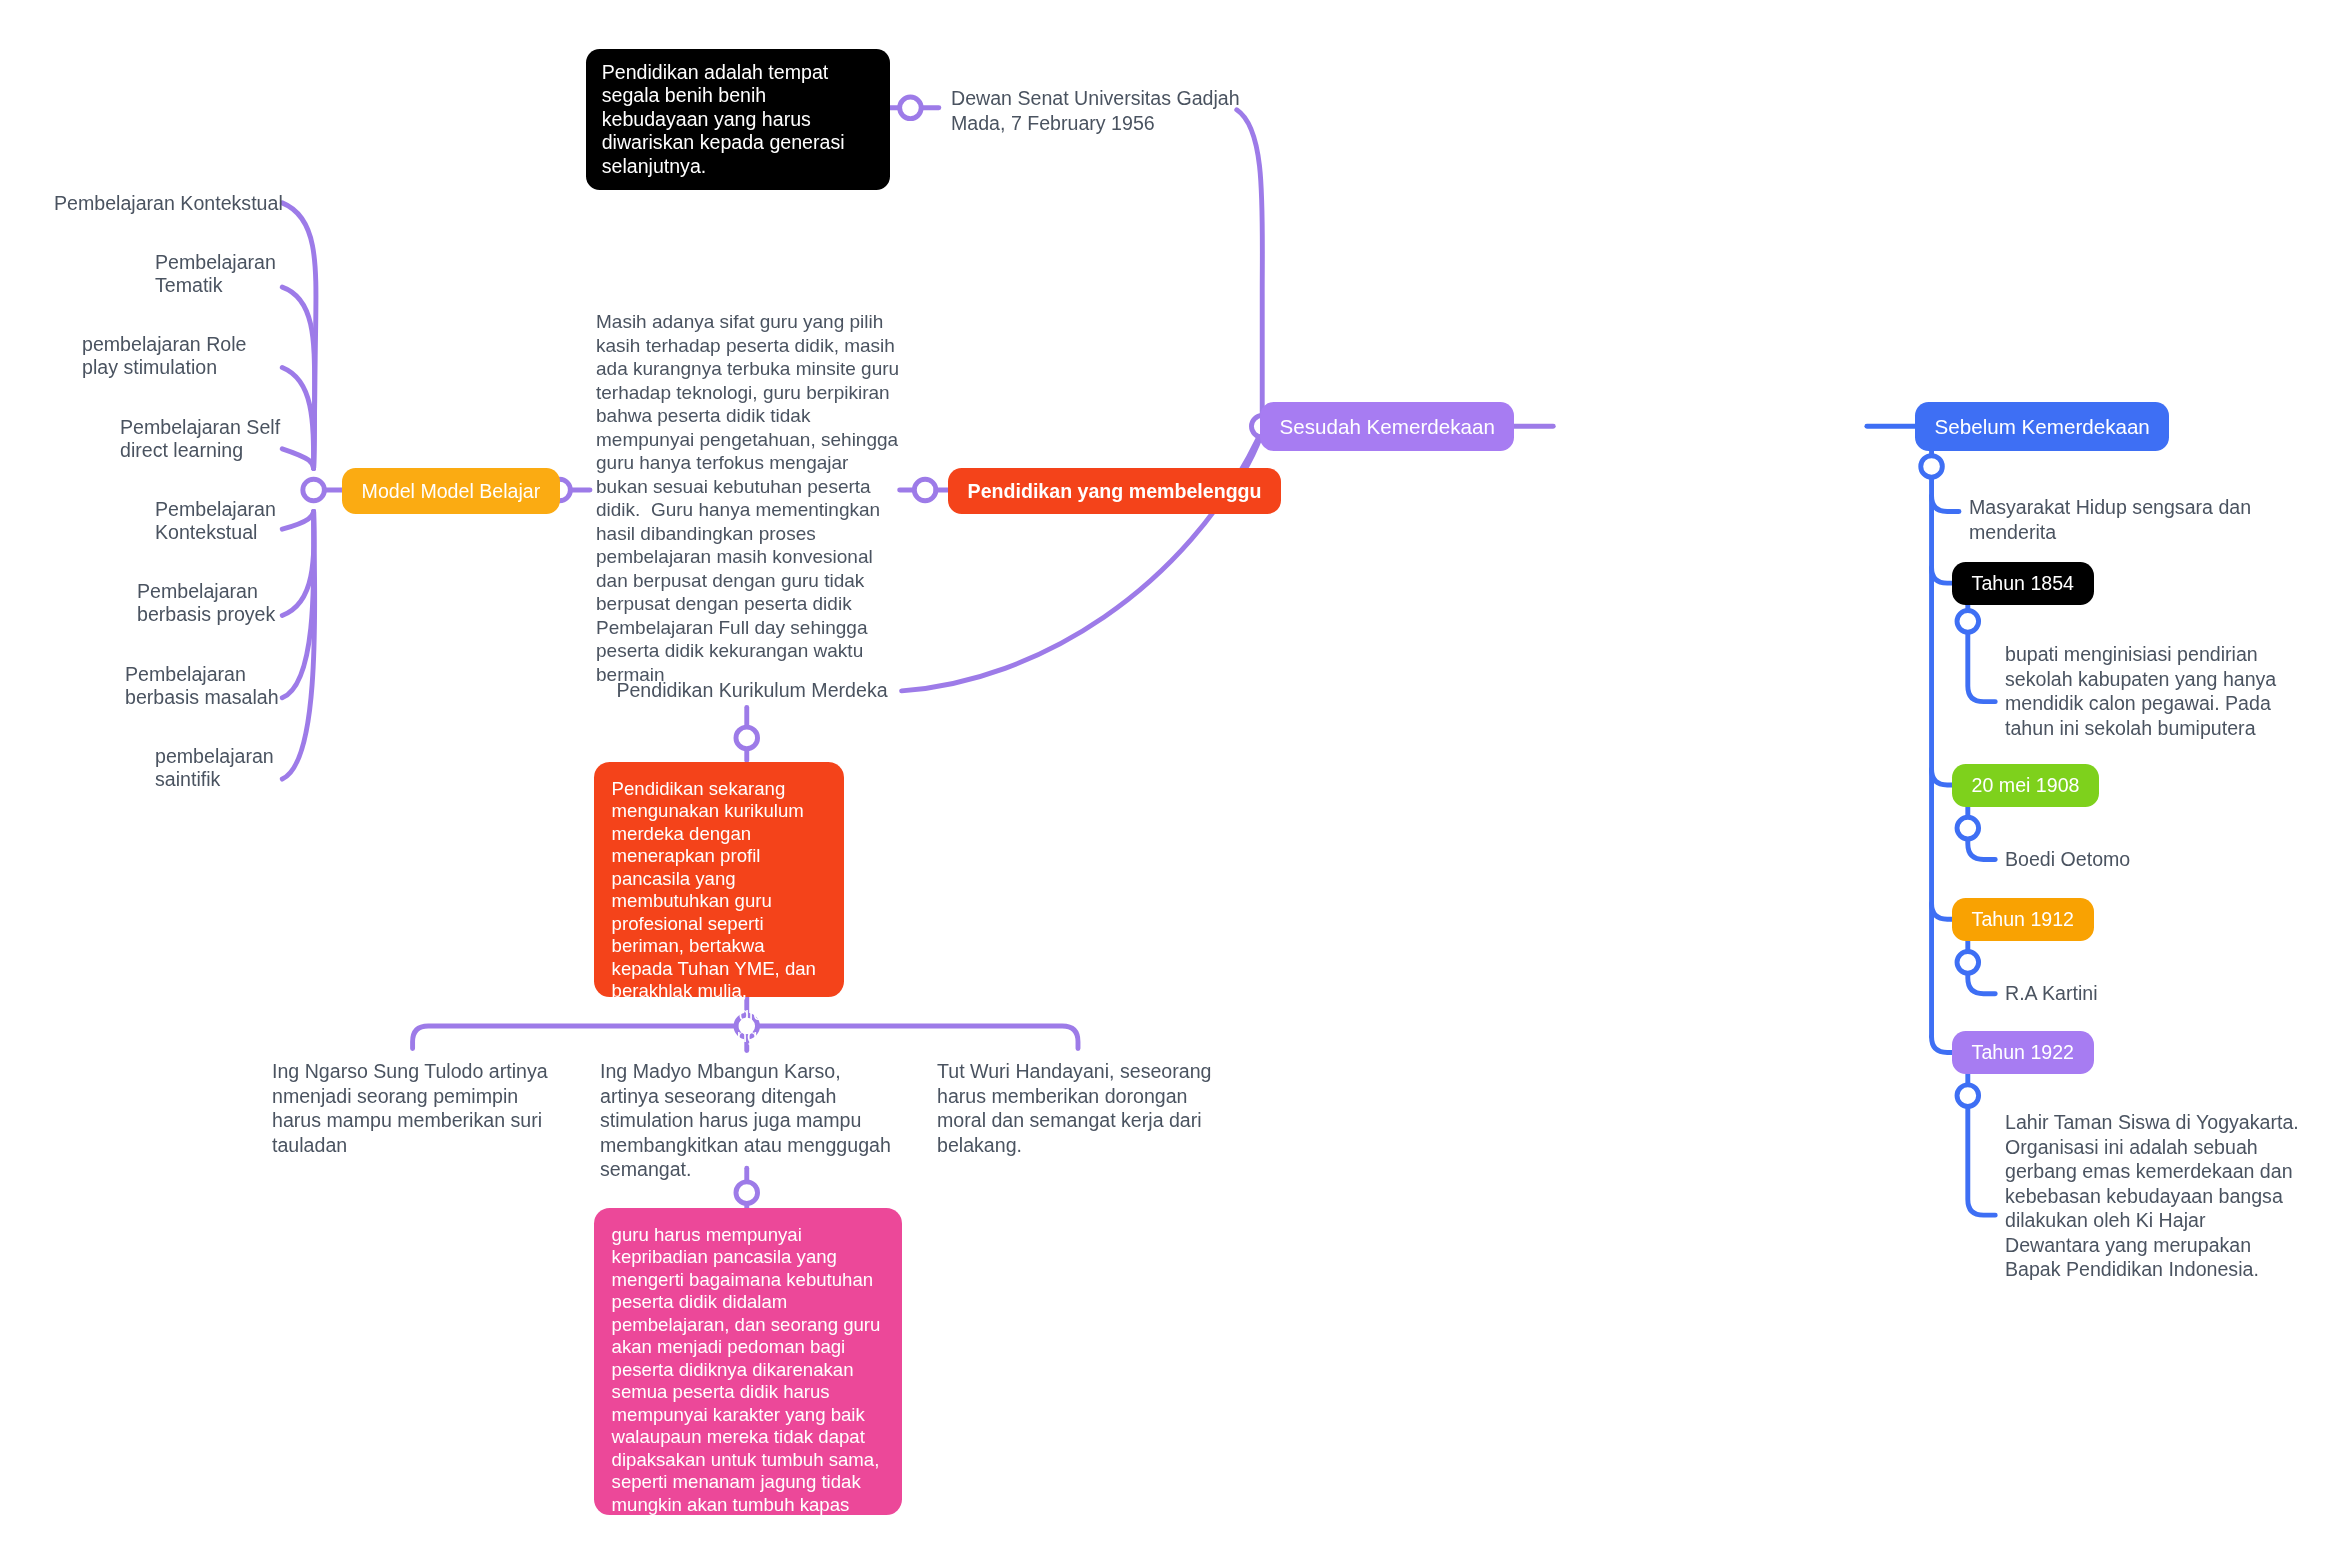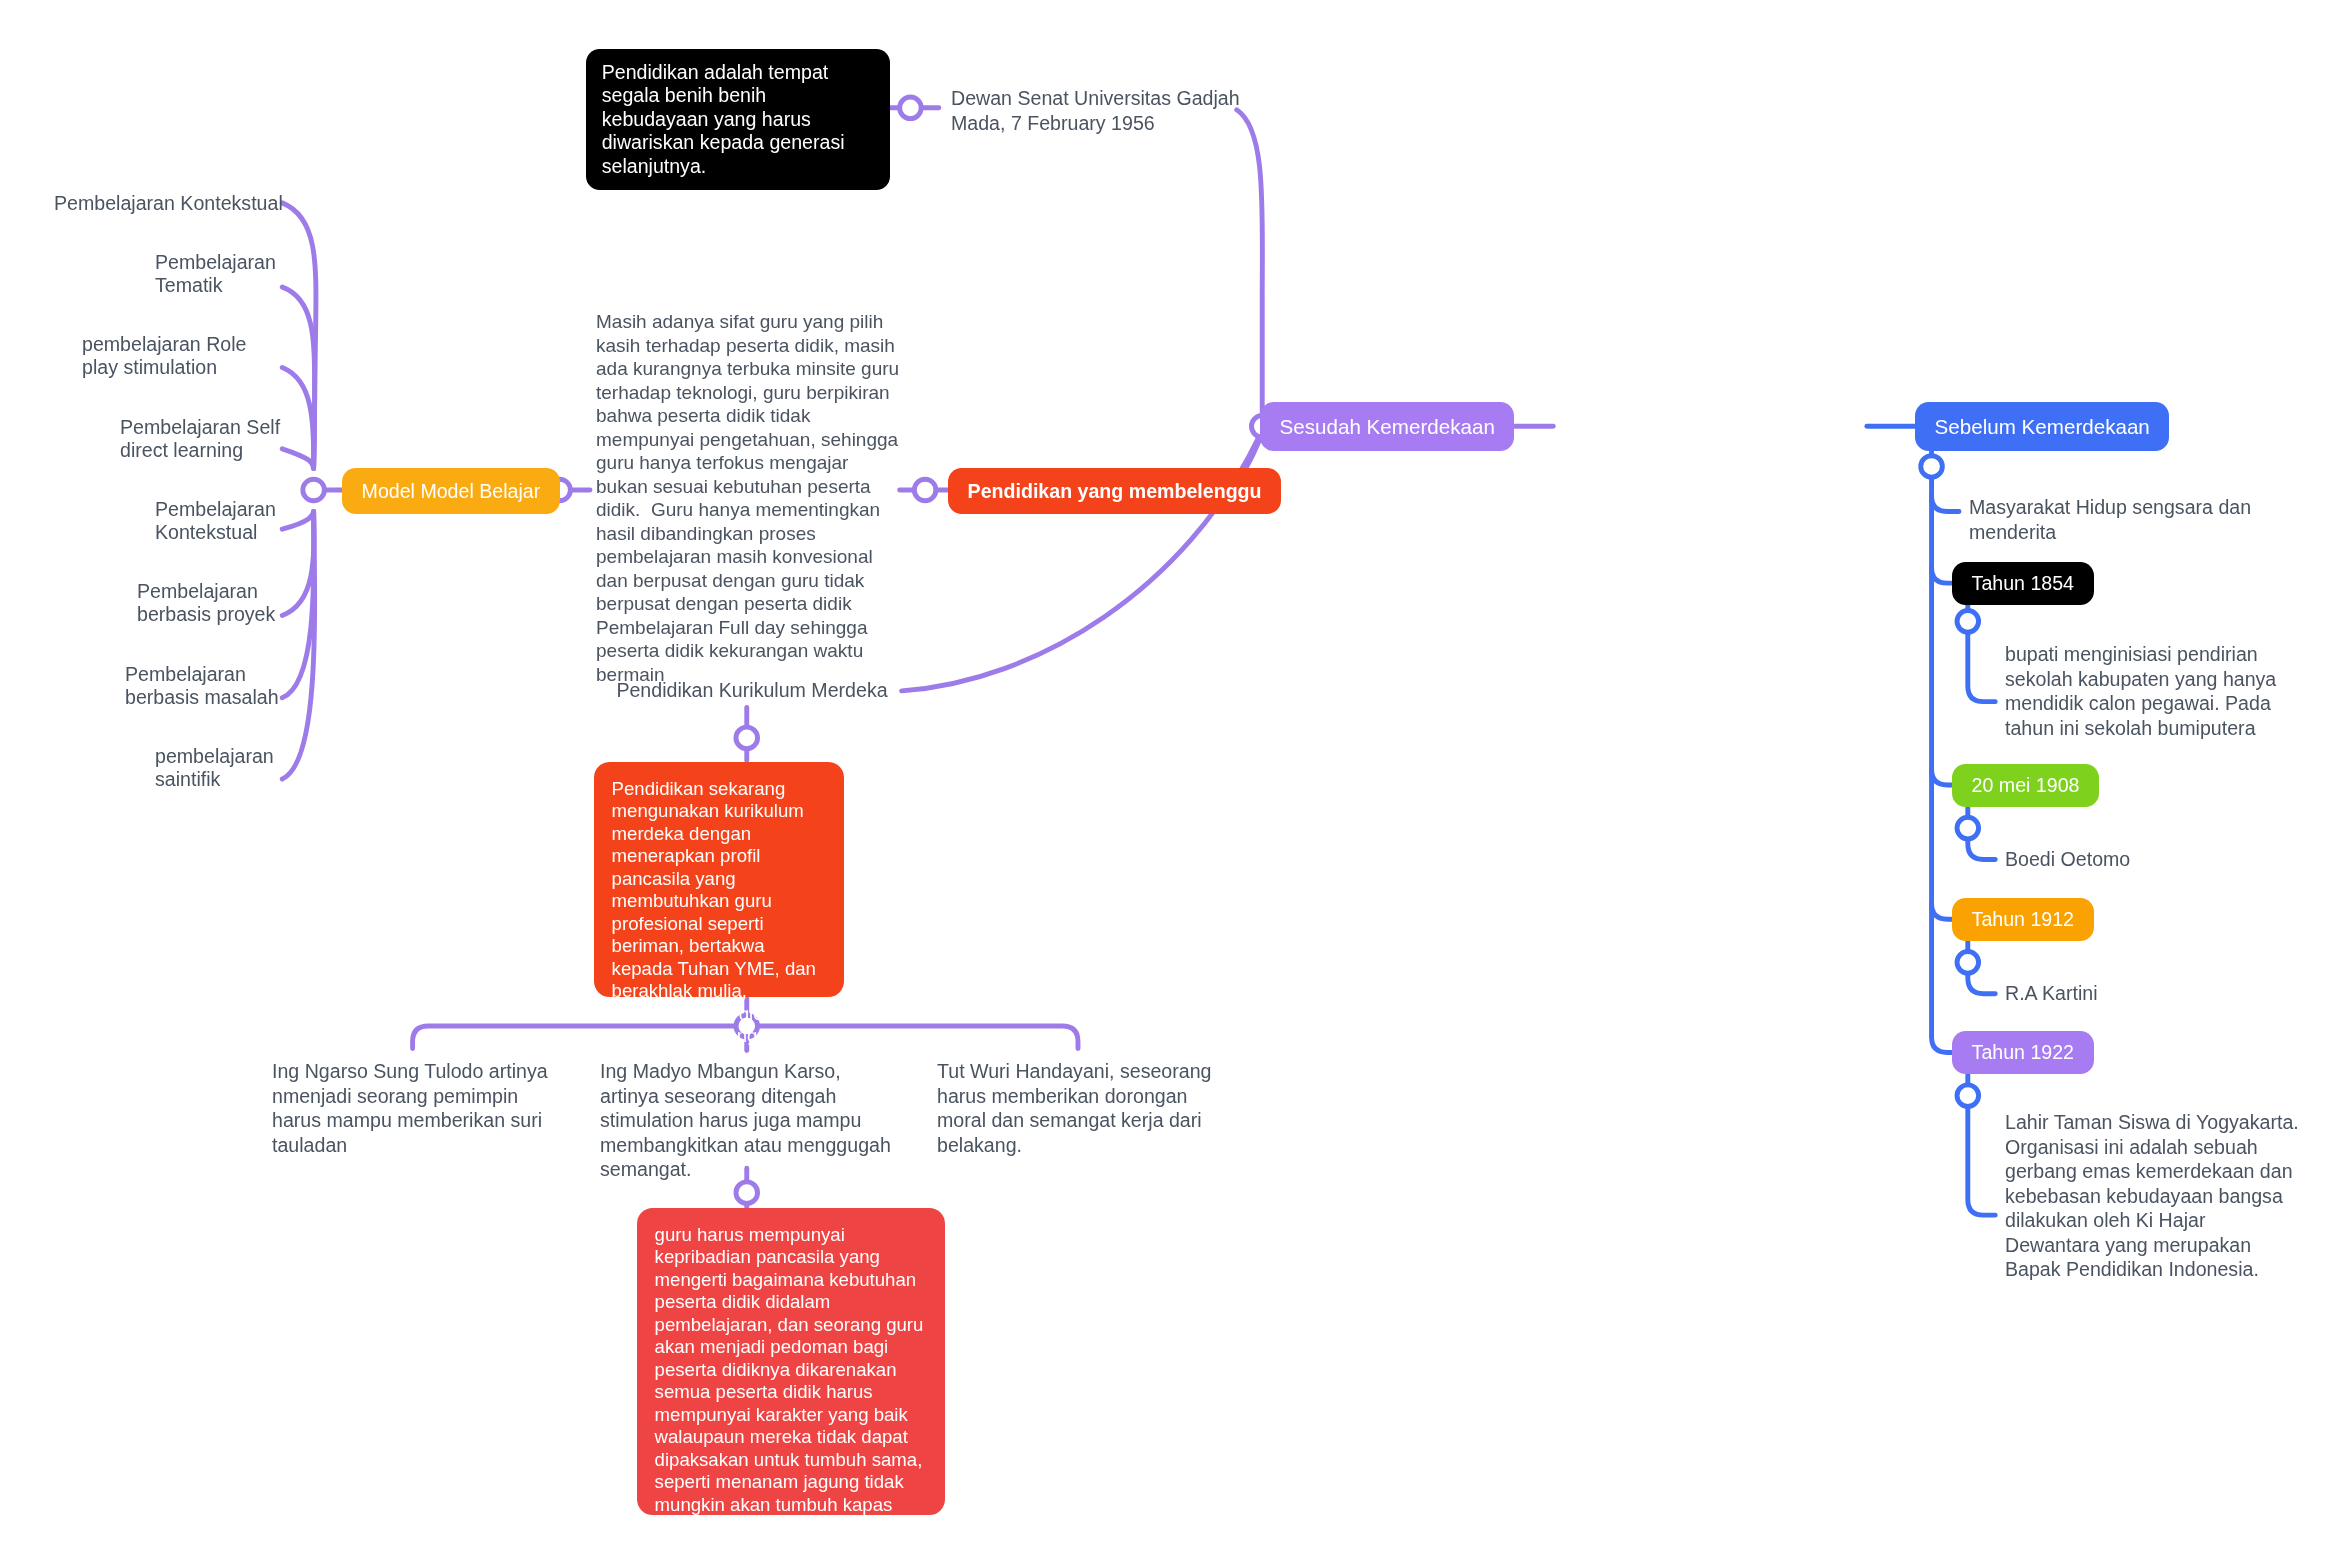--- a/index.html
+++ b/index.html
@@ -16,21 +16,21 @@
         color:#ffffff;font-size:20.6px;white-space:nowrap;padding:0 19.6px;}
   .box{border-radius:15.7px;color:#ffffff;font-size:18.6px;line-height:22.5px;
        padding:15.7px 17.6px;white-space:pre-wrap;}
   .bg-pink{background:#000000;}
   .bg-purple{background:#a77cf2;}
   .bg-blue{background:#3e6ff4;}
   .bg-green{background:#7ed11c;}
   .bg-orange{background:#f9a202;}
   .bg-orange2{background:#fbab12;}
   .bg-red{background:#f4431a;}
-  .bg-greenbox{background:#ef4444;margin-left:43px;}
+  .bg-greenbox{background:#ec4899;}
   .title{font-size:29px;line-height:35px;font-weight:bold;color:#3a4150;text-align:center;}
   .fan{color:#4a5360;font-size:19.6px;line-height:22.5px;}
 </style>
 </head>
 <body>
 
 <div id="canvas">
 
   <svg id="wires" width="2351" height="1566" viewBox="0 0 2399 1598">
     <g>

